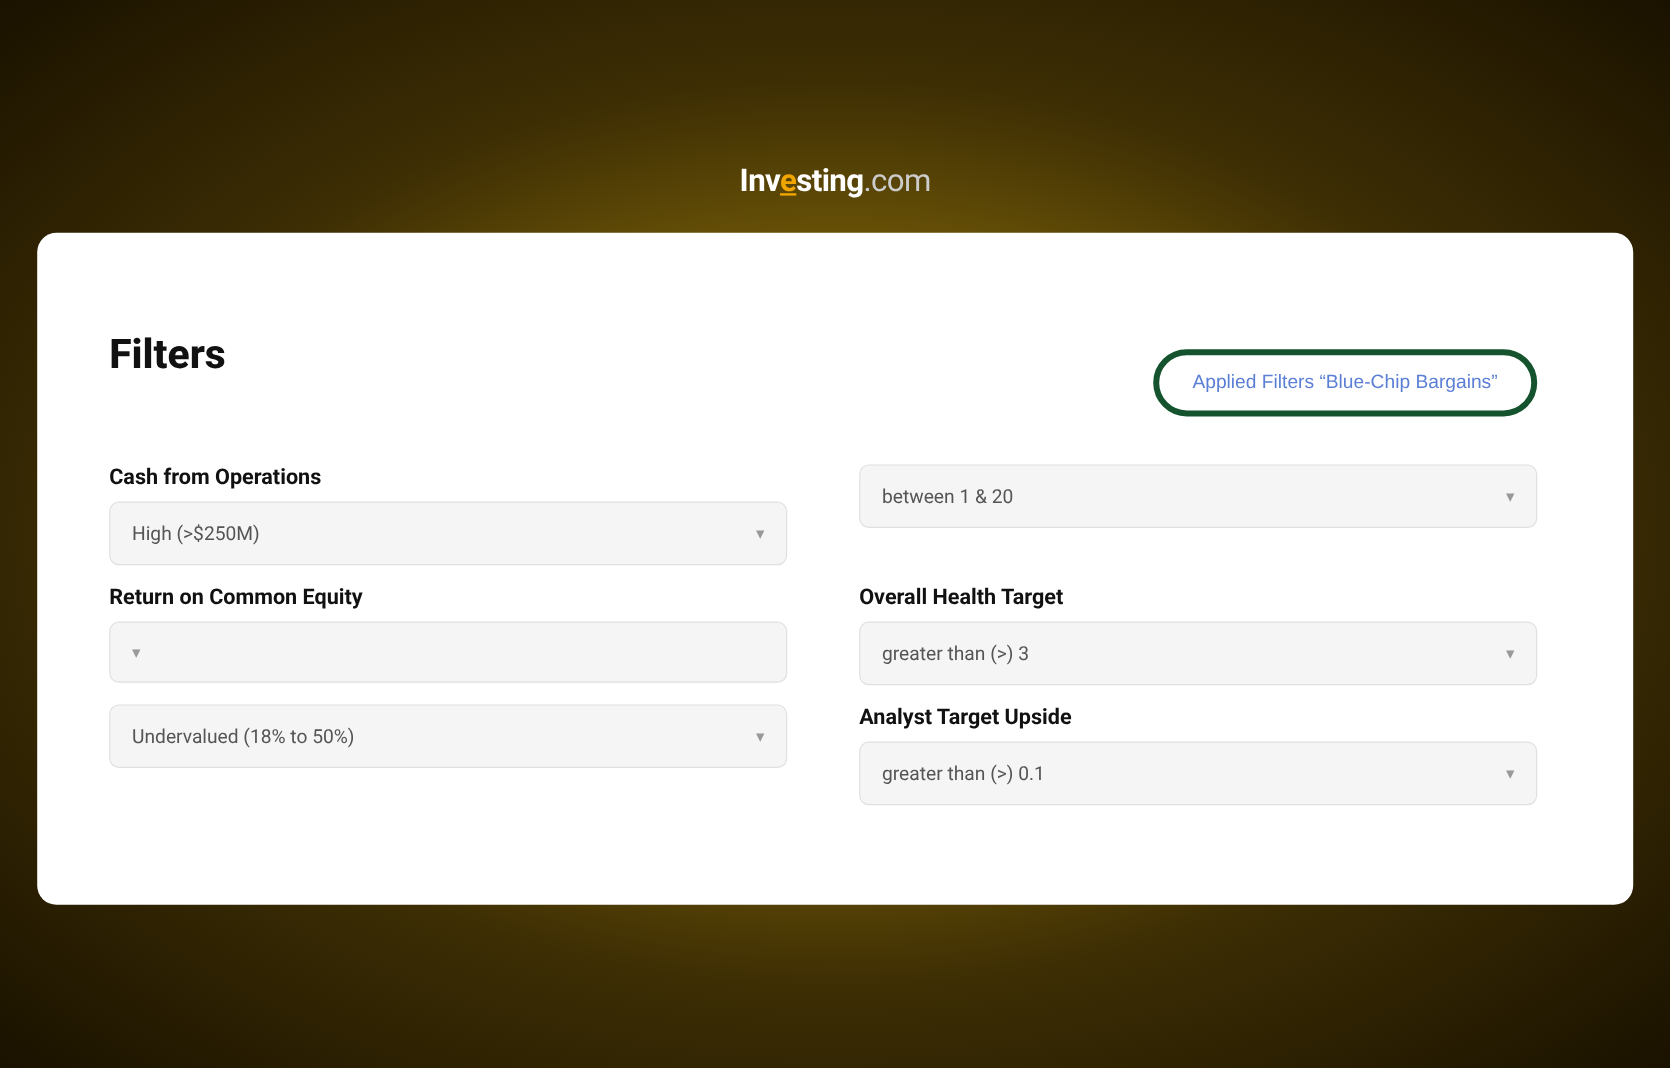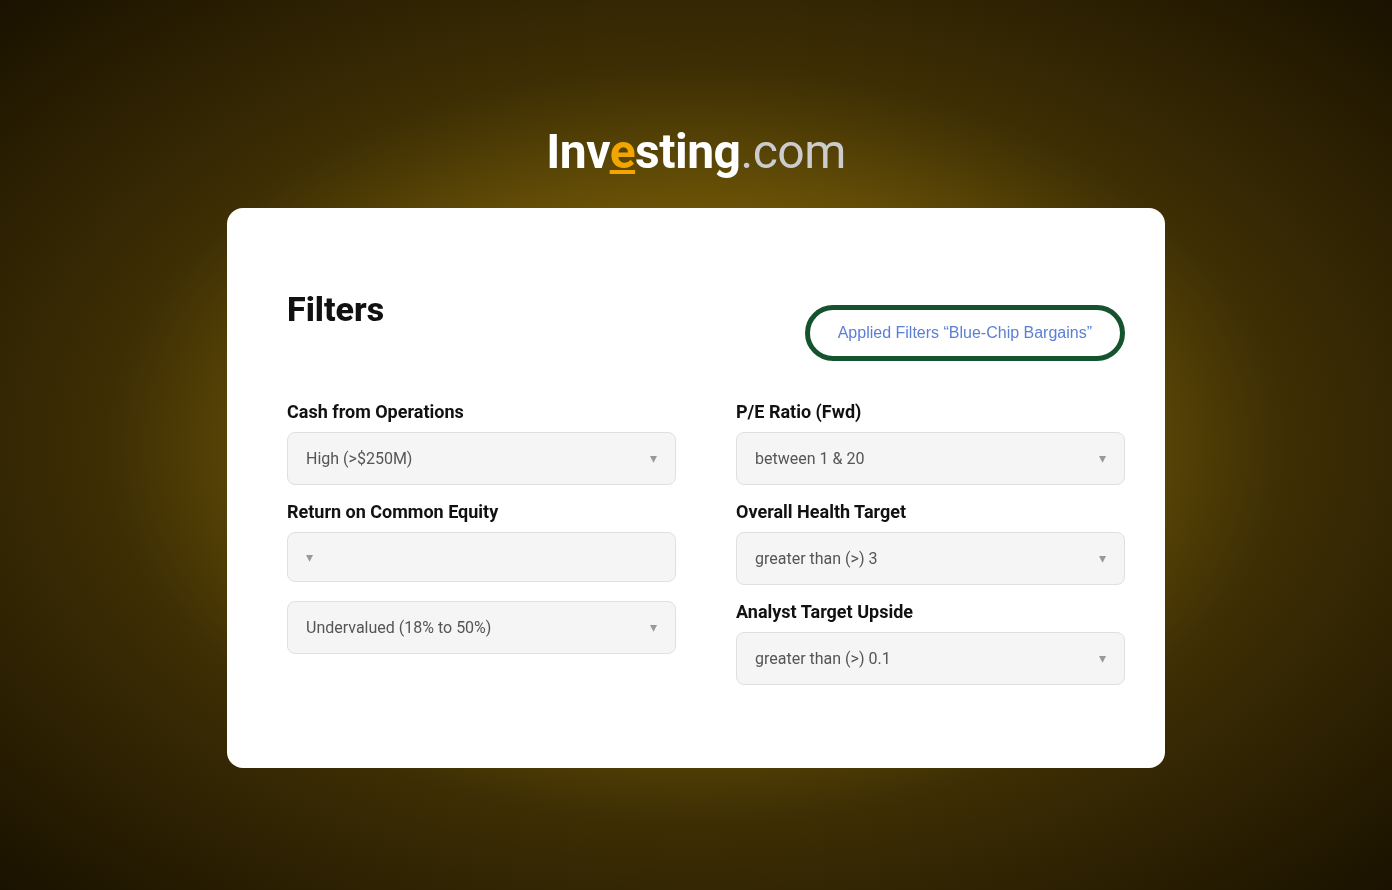--- a/index.html
+++ b/index.html
@@ -24,42 +24,42 @@
       align-items: center;
       width: 100%;
     }
 
     .logo-area {
       margin-bottom: 28px;
     }
 
     .logo-text {
       color: #ffffff;
-      font-size: 48px;
+      font-size: 26px;
       font-weight: 700;
       letter-spacing: -0.5px;
     }
 
     .logo-text .dot-com {
       font-weight: 400;
       color: #cccccc;
     }
 
     .logo-text .highlight {
       color: #f0a500;
       text-decoration: underline;
       text-decoration-color: #f0a500;
       text-underline-offset: 2px;
     }
 
     .card {
       background: #ffffff;
       border-radius: 16px;
-      padding: 50px 40px 60px 60px;
-      width: 938px;
+      padding: 50px 80px 60px 60px;
+      width: 1330px;
       min-height: 560px;
     }
 
     .card-header {
       display: flex;
       align-items: center;
       justify-content: space-between;
       margin-bottom: 40px;
     }
 
@@ -143,21 +143,20 @@
 
     <div class="filters-grid">
     <div class="filter-group">
           <div class="filter-label">Cash from Operations</div>
           <div class="filter-select">
             <span class="select-value">High (&gt;$250M)</span>
             <span class="chevron-icon">▾</span>
           </div>
         </div>
         <div class="filter-group">
-          <div class="filter-label">P/E Ratio (Fwd)</div>
           <div class="filter-select">
             <span class="select-value">between 1 &amp; 20</span>
             <span class="chevron-icon">▾</span>
           </div>
         </div>
         <div class="filter-group">
           <div class="filter-label">Return on Common Equity</div>
           <div class="filter-select">
             <span class="chevron-icon">▾</span>
           </div>

